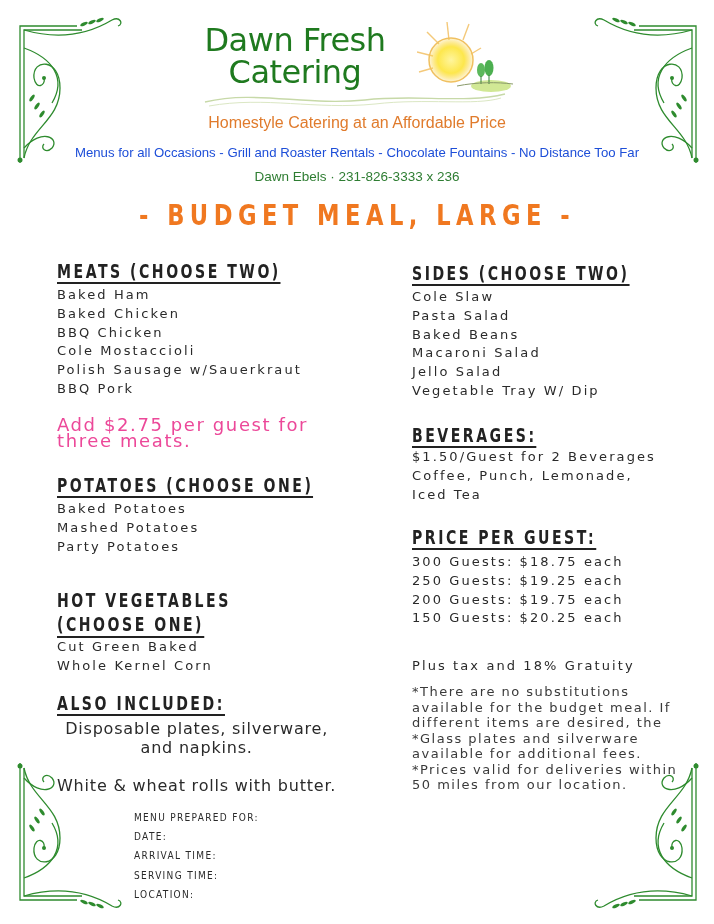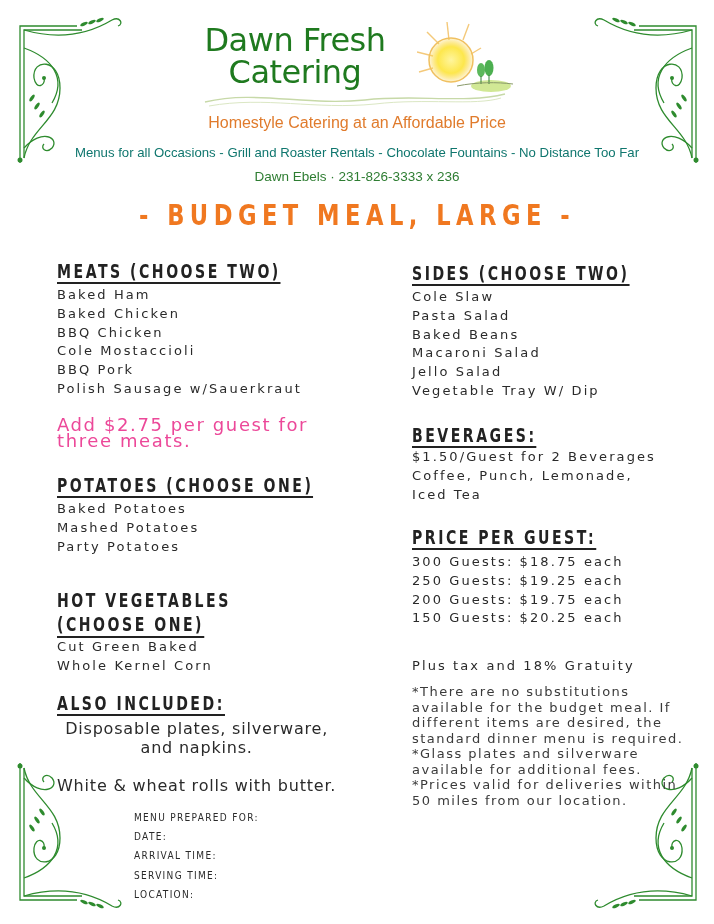--- a/index.html
+++ b/index.html
@@ -15,21 +15,21 @@
 
     .logo { position: absolute; left: 195px; top: 18px; width: 320px; height: 95px; }
     .logo-text { position: absolute; left: 0; top: 6px; width: 200px; text-align: center;
       font-family: "DejaVu Sans", sans-serif; color: #1f7a1f; font-size: 32px; line-height: 32px; letter-spacing: -0.5px; }
     .logo-sun { position: absolute; left: 222px; top: 0; width: 96px; height: 90px; }
     .logo-wave { position: absolute; left: 0; top: 66px; width: 320px; height: 30px; }
 
     .tagline { position: absolute; left: 0; right: 0; top: 114px; text-align: center;
       font-family: "Liberation Sans", sans-serif; color: #e07b2c; font-size: 16px; }
     .services { position: absolute; left: 0; right: 0; top: 145px; text-align: center;
-      font-family: "Liberation Sans", sans-serif; color: #0f766e; font-size: 13.2px; }
+      font-family: "Liberation Sans", sans-serif; color: #1d4ed8; font-size: 13.2px; }
     .contact { position: absolute; left: 0; right: 0; top: 169px; text-align: center;
       font-family: "Liberation Sans", sans-serif; color: #2e7d32; font-size: 13.5px; }
 
     .title { position: absolute; left: 0; right: 0; top: 198px; text-align: center;
       font-family: "DejaVu Sans", sans-serif; font-weight: bold; color: #f07820;
       font-size: 29px; letter-spacing: 7px; transform: scaleX(0.78); transform-origin: center; }
 
     .col { position: absolute; }
     .col-left { left: 57px; top: 260px; width: 330px; }
     .col-right { left: 412px; top: 260px; width: 300px; }
@@ -188,22 +188,22 @@
 <div class="title">- BUDGET MEAL, LARGE -</div>
 
 <div class="col col-left">
   <div class="section" style="top:0;">
     <div class="heading">MEATS (CHOOSE TWO)</div>
     <ul class="items" style="margin-top:2px;">
       <li class="item">Baked Ham</li>
       <li class="item">Baked Chicken</li>
       <li class="item">BBQ Chicken</li>
       <li class="item">Cole Mostaccioli</li>
+      <li class="item">Polish Sausage w/Sauerkraut</li>
       <li class="item">BBQ Pork</li>
-      <li class="item">Polish Sausage w/Sauerkraut</li>
     </ul>
     <div style="margin-top:18px;">
       <div class="note">Add $2.75 per guest for</div>
       <div class="note">three meats.</div>
     </div>
   </div>
 
   <div class="section" style="top:214px;">
     <div class="heading">POTATOES (CHOOSE ONE)</div>
     <ul class="items" style="margin-top:2px;">
@@ -264,21 +264,20 @@
       <li class="item">200 Guests: $19.75 each</li>
       <li class="item">150 Guests: $20.25 each</li>
     </ul>
     <div class="item" style="margin-top:29px;">Plus tax and 18% Gratuity</div>
   </div>
 
   <div class="section" style="top:424px;">
     <div class="fine">*There are no substitutions</div>
     <div class="fine">available for the budget meal. If</div>
     <div class="fine">different items are desired, the</div>
-    <div class="fine">standard dinner menu is required.</div>
     <div class="fine">*Glass plates and silverware</div>
     <div class="fine">available for additional fees.</div>
     <div class="fine">*Prices valid for deliveries within</div>
     <div class="fine">50 miles from our location.</div>
   </div>
 </div>
 
 <div class="form">
   <div class="form-line">MENU PREPARED FOR:</div>
   <div class="form-line">DATE:</div>

